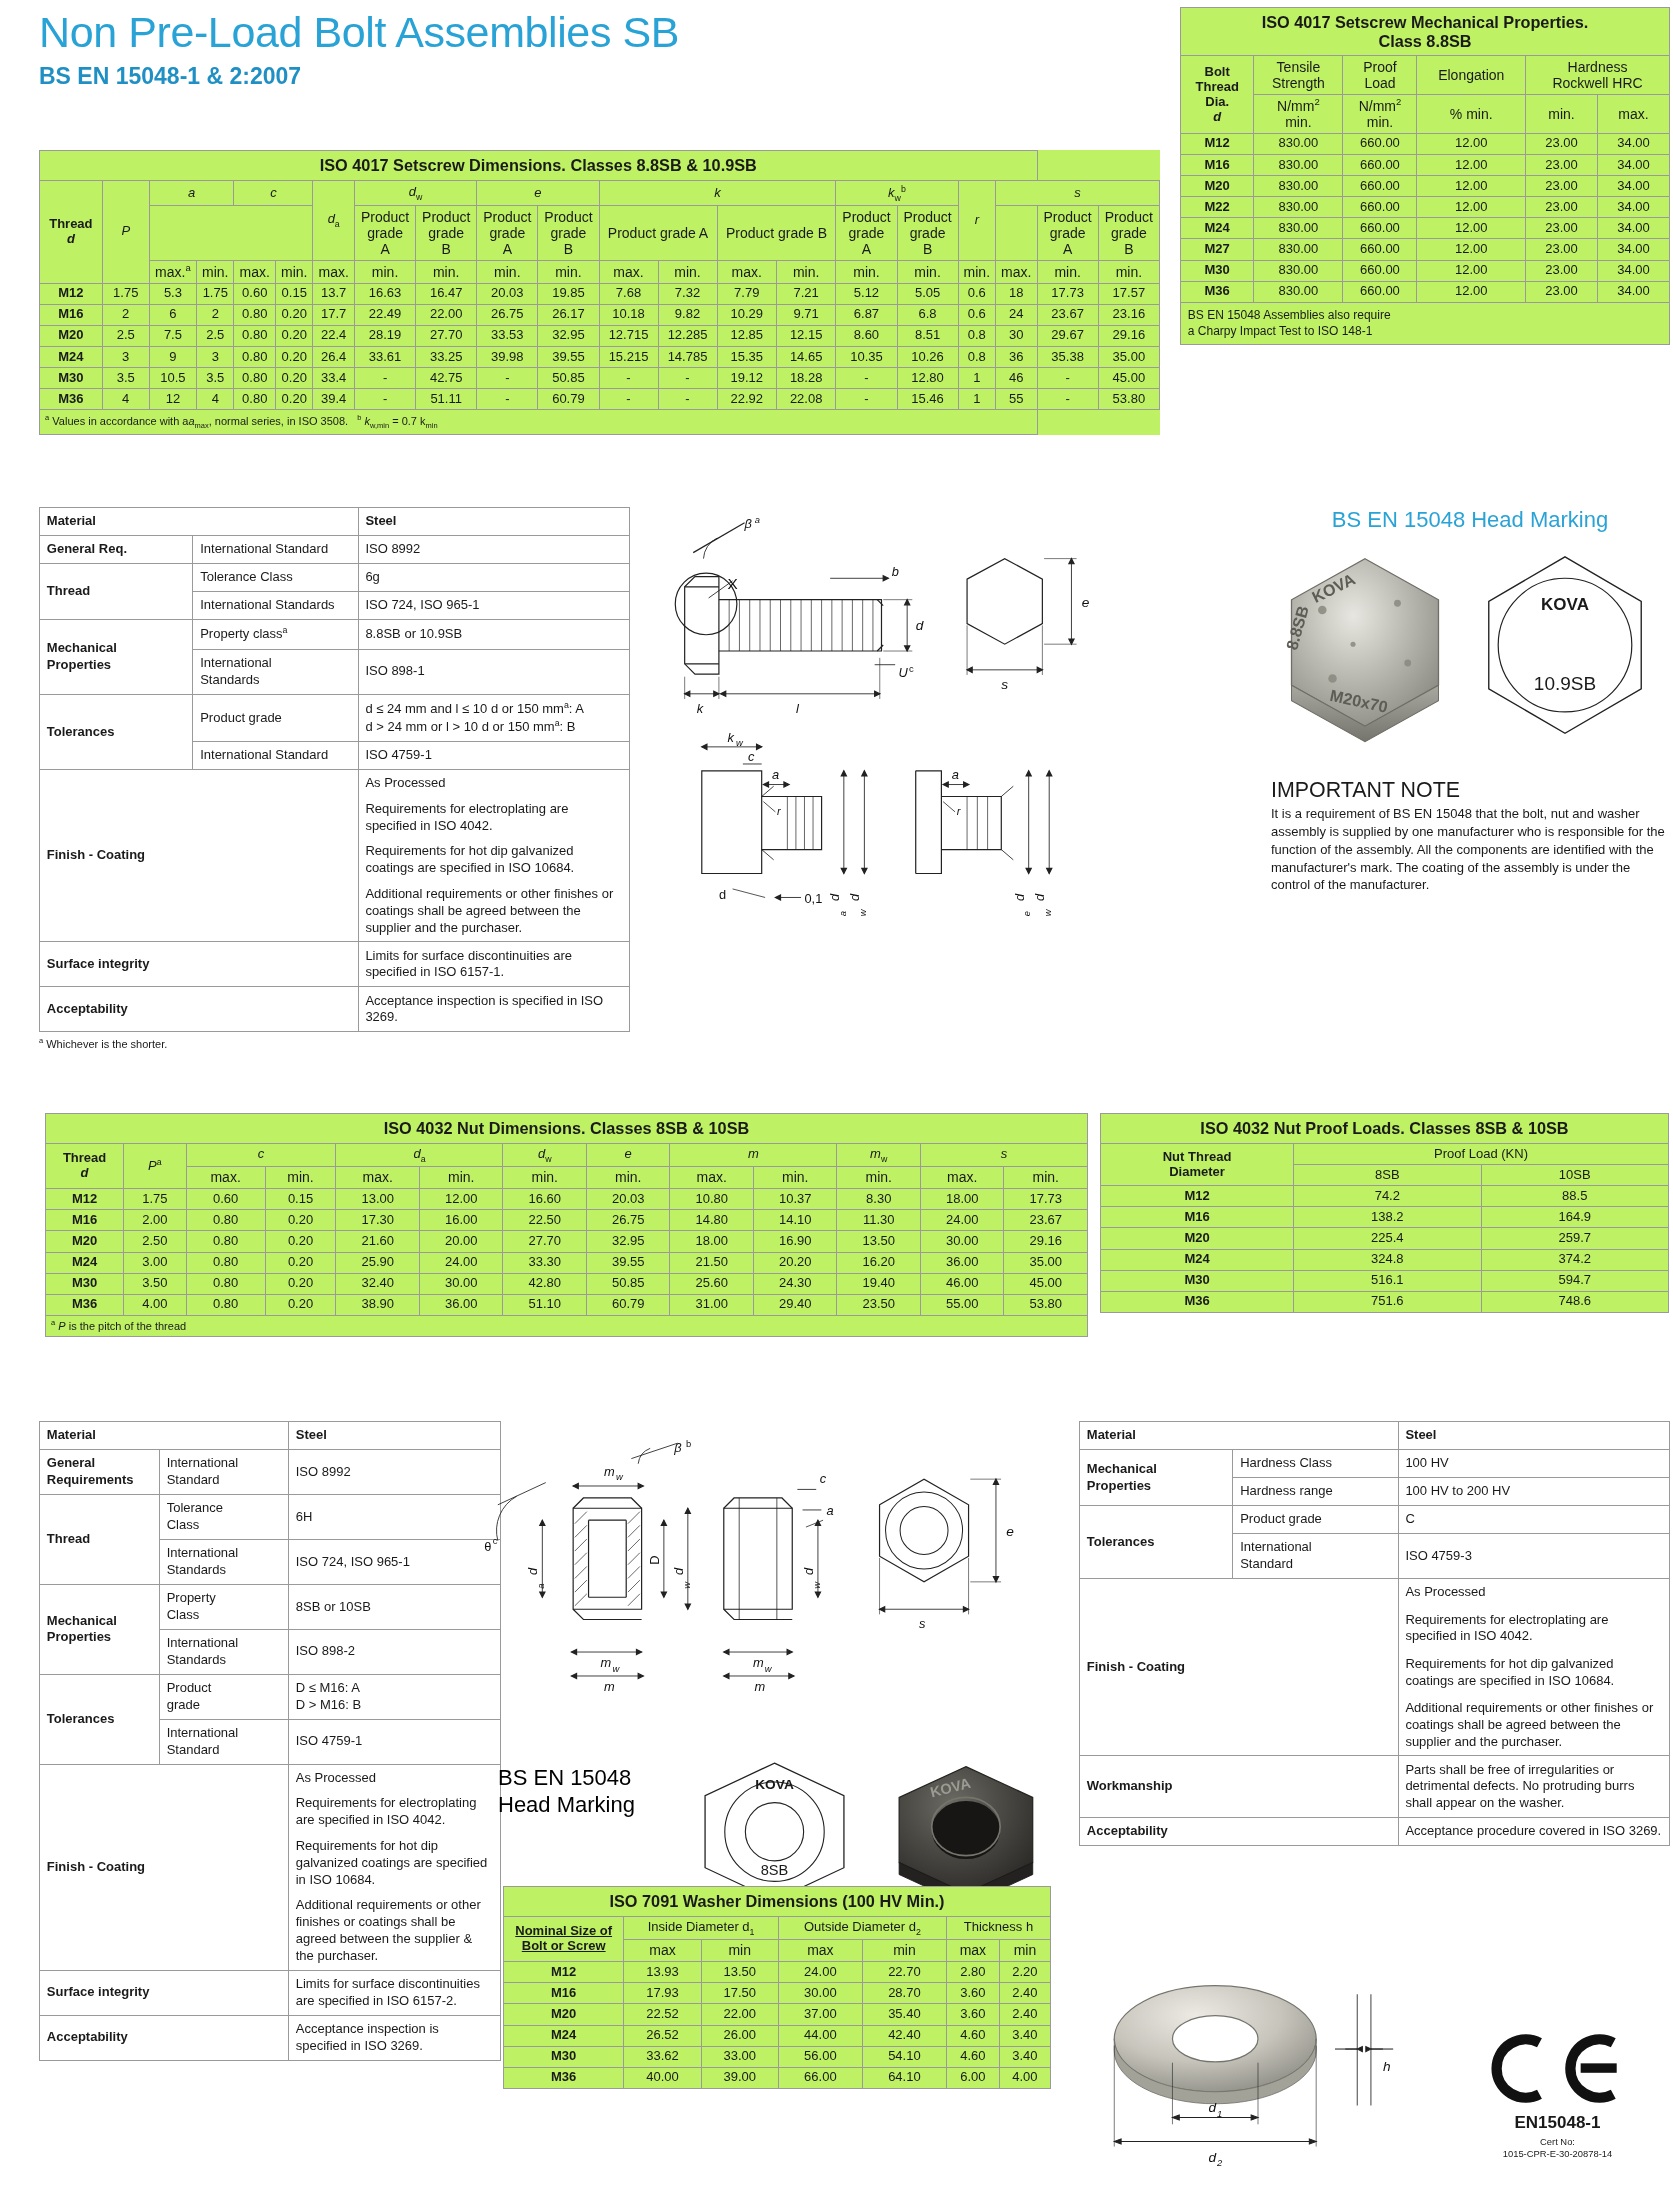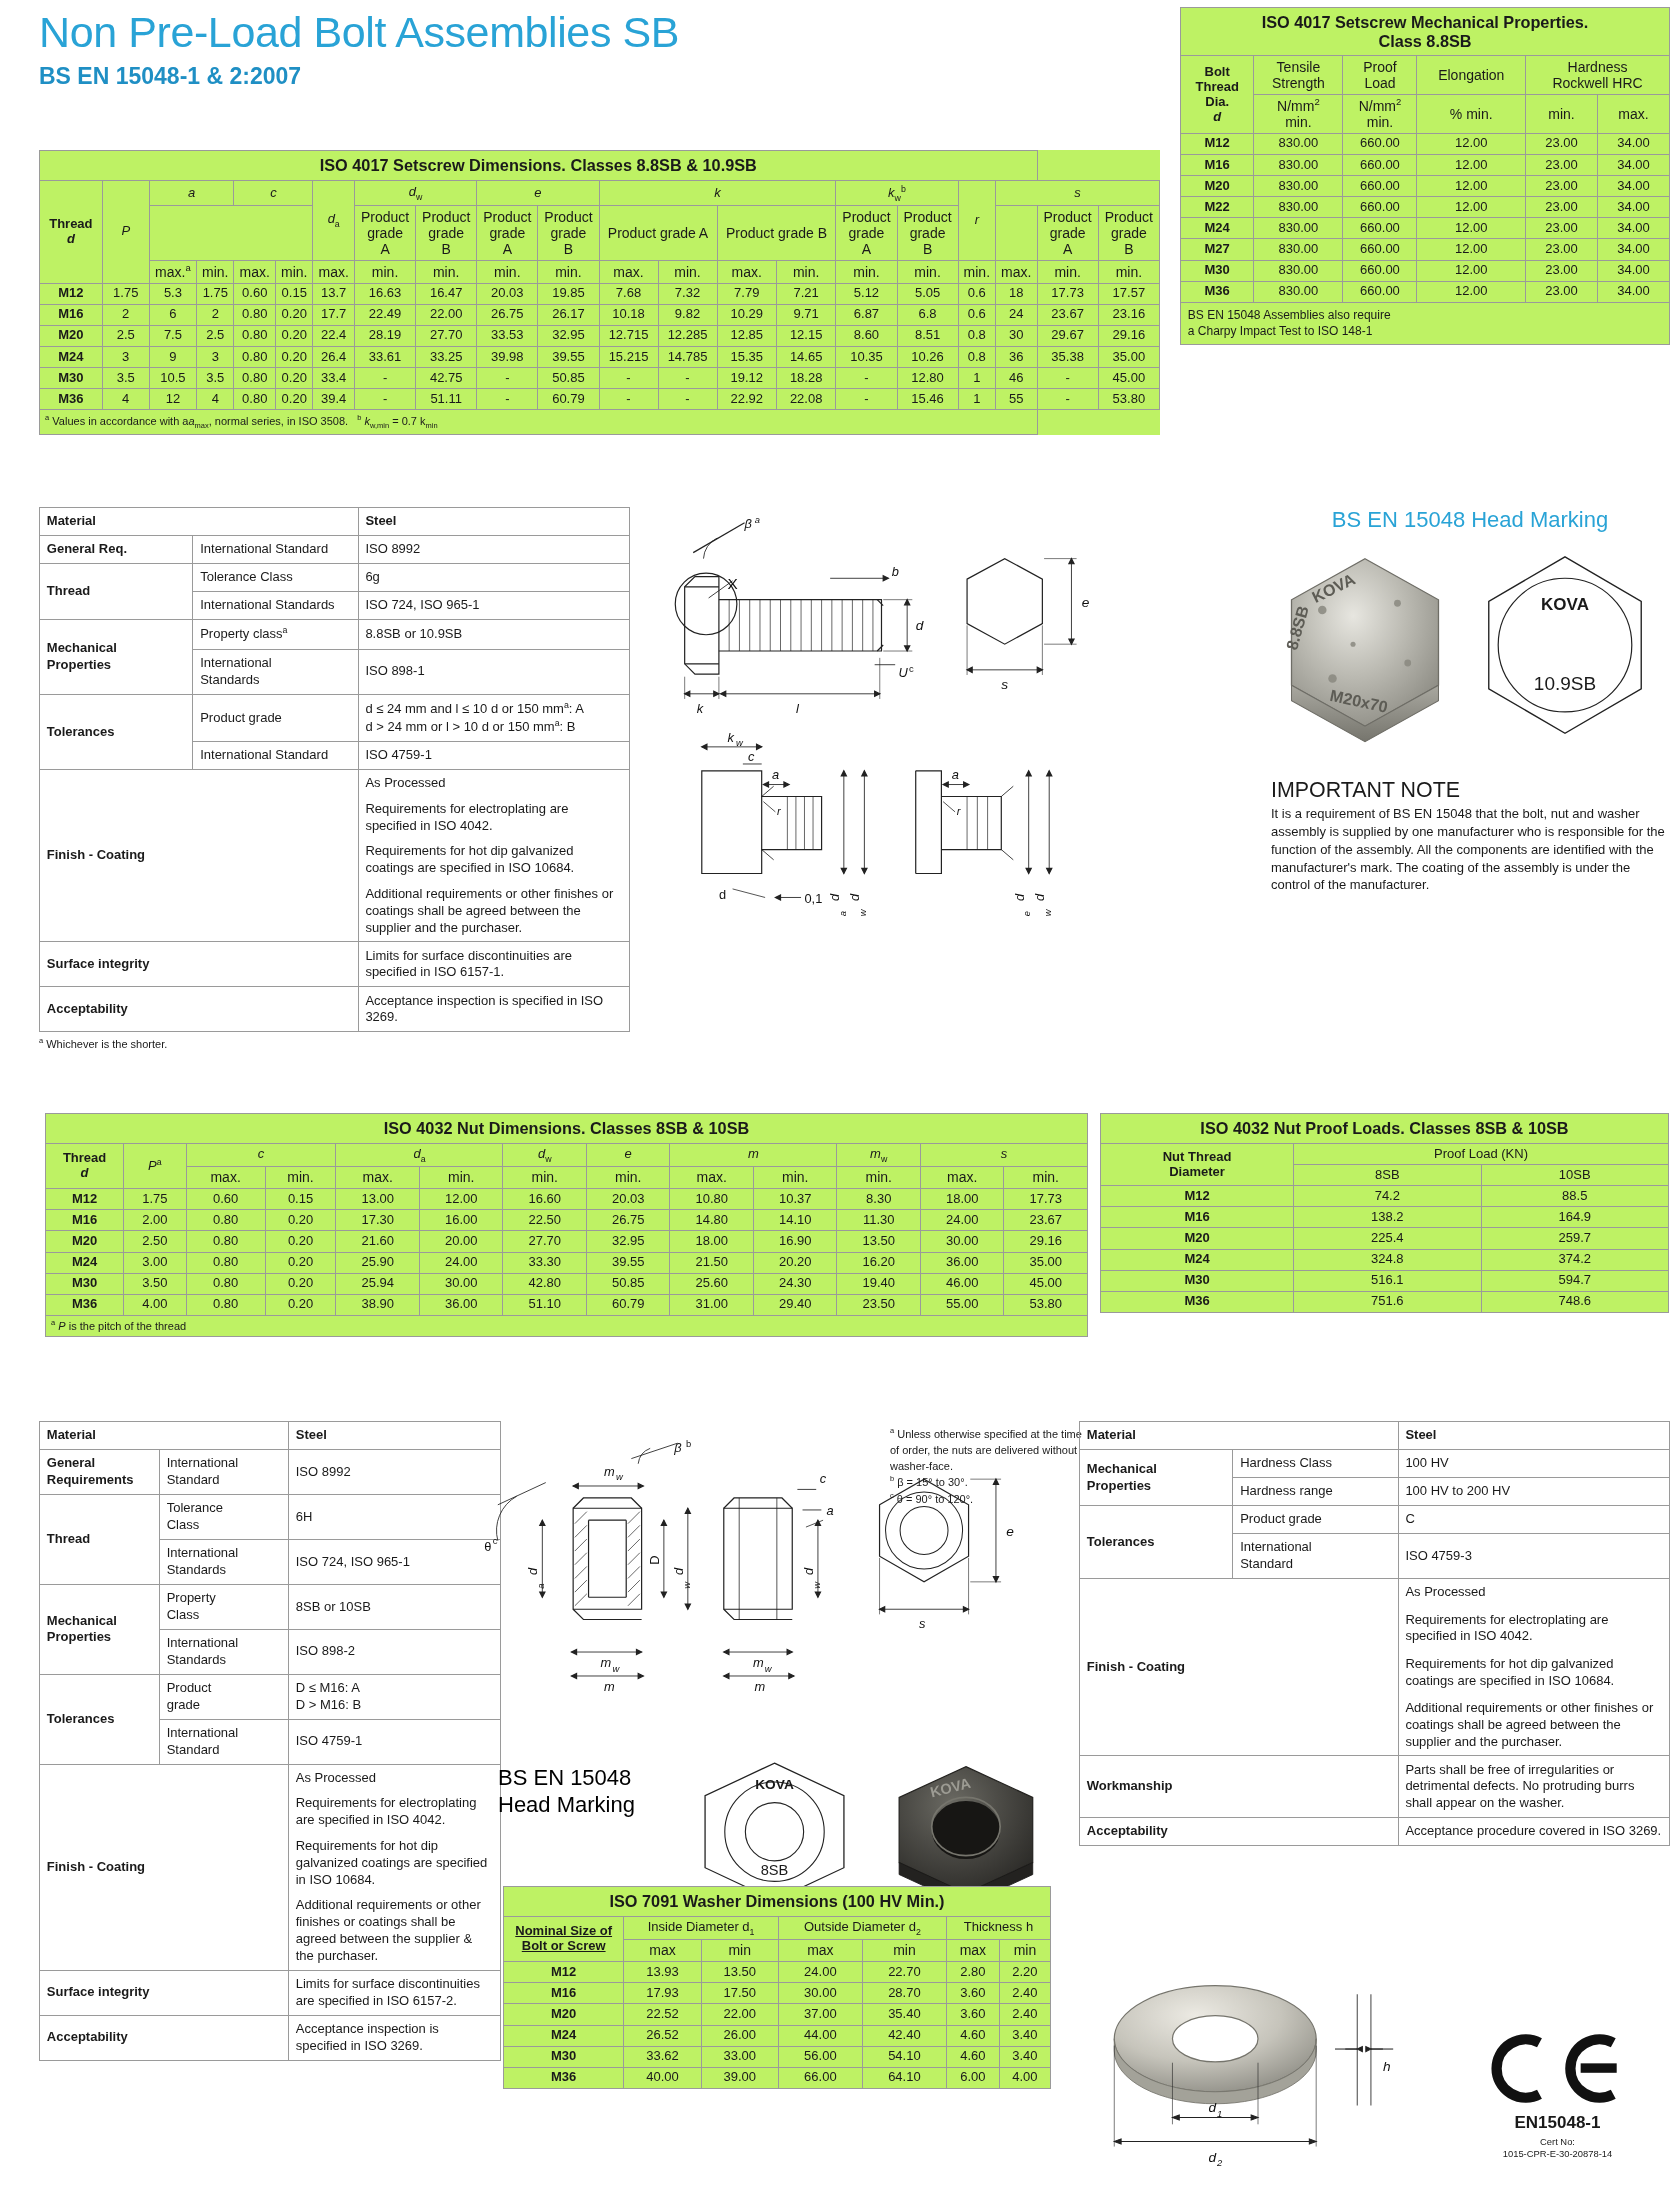--- a/index.html
+++ b/index.html
@@ -789,21 +789,21 @@
             <td>20.20</td>
             <td>16.20</td>
             <td>36.00</td>
             <td>35.00</td>
           </tr>
           <tr>
             <td class="rowhead">M30</td>
             <td>3.50</td>
             <td>0.80</td>
             <td>0.20</td>
-            <td>25.94</td>
+            <td>32.40</td>
             <td>30.00</td>
             <td>42.80</td>
             <td>50.85</td>
             <td>25.60</td>
             <td>24.30</td>
             <td>19.40</td>
             <td>46.00</td>
             <td>45.00</td>
           </tr>
           <tr>
@@ -1076,25 +1076,20 @@
           <text x="334" y="273" font-size="11">w</text>
         <text x="322" y="296">m</text>
         <text x="390" y="160" transform="rotate(-90 390 160)">d</text>
         <text x="398" y="176" font-size="11" transform="rotate(-90 398 176)">w</text>
         <text x="514" y="222">s</text>
         <text x="616" y="114" font-size="16">e</text>
       </g>
     </svg>
   </div>
 
-  <div class="sec smallnote" style="left:890px; top:1426px; width:195px;">
-    <div><sup>a</sup> <span>Unless otherwise specified at the time of order, the nuts are delivered without washer-face.</span></div>
-    <div><sup>b</sup> <span>β = 15° to 30°.</span></div>
-    <div><sup>c</sup> <span>θ = 90° to 120°.</span></div>
-  </div>
 
   <div class="sec" style="left:498px; top:1755px; width:565px; height:163px;">
     <div style="position:absolute; left:0; top:8.6px; font-size:22px; color:#000000; line-height:1.25;">
       <span>BS EN 15048</span><br>
       <span>Head Marking</span>
     </div>
 
     <svg width="163" height="150" viewBox="0 0 190 175" style="position:absolute; left:195px; top:3.4px;">
       <path d="M95 6 L176 44 L176 128 L95 166 L14 128 L14 44 Z" fill="#fff" stroke="#222" stroke-width="1.5"></path>
       <circle cx="95" cy="86" r="58" fill="none" stroke="#222" stroke-width="1.3"></circle>

